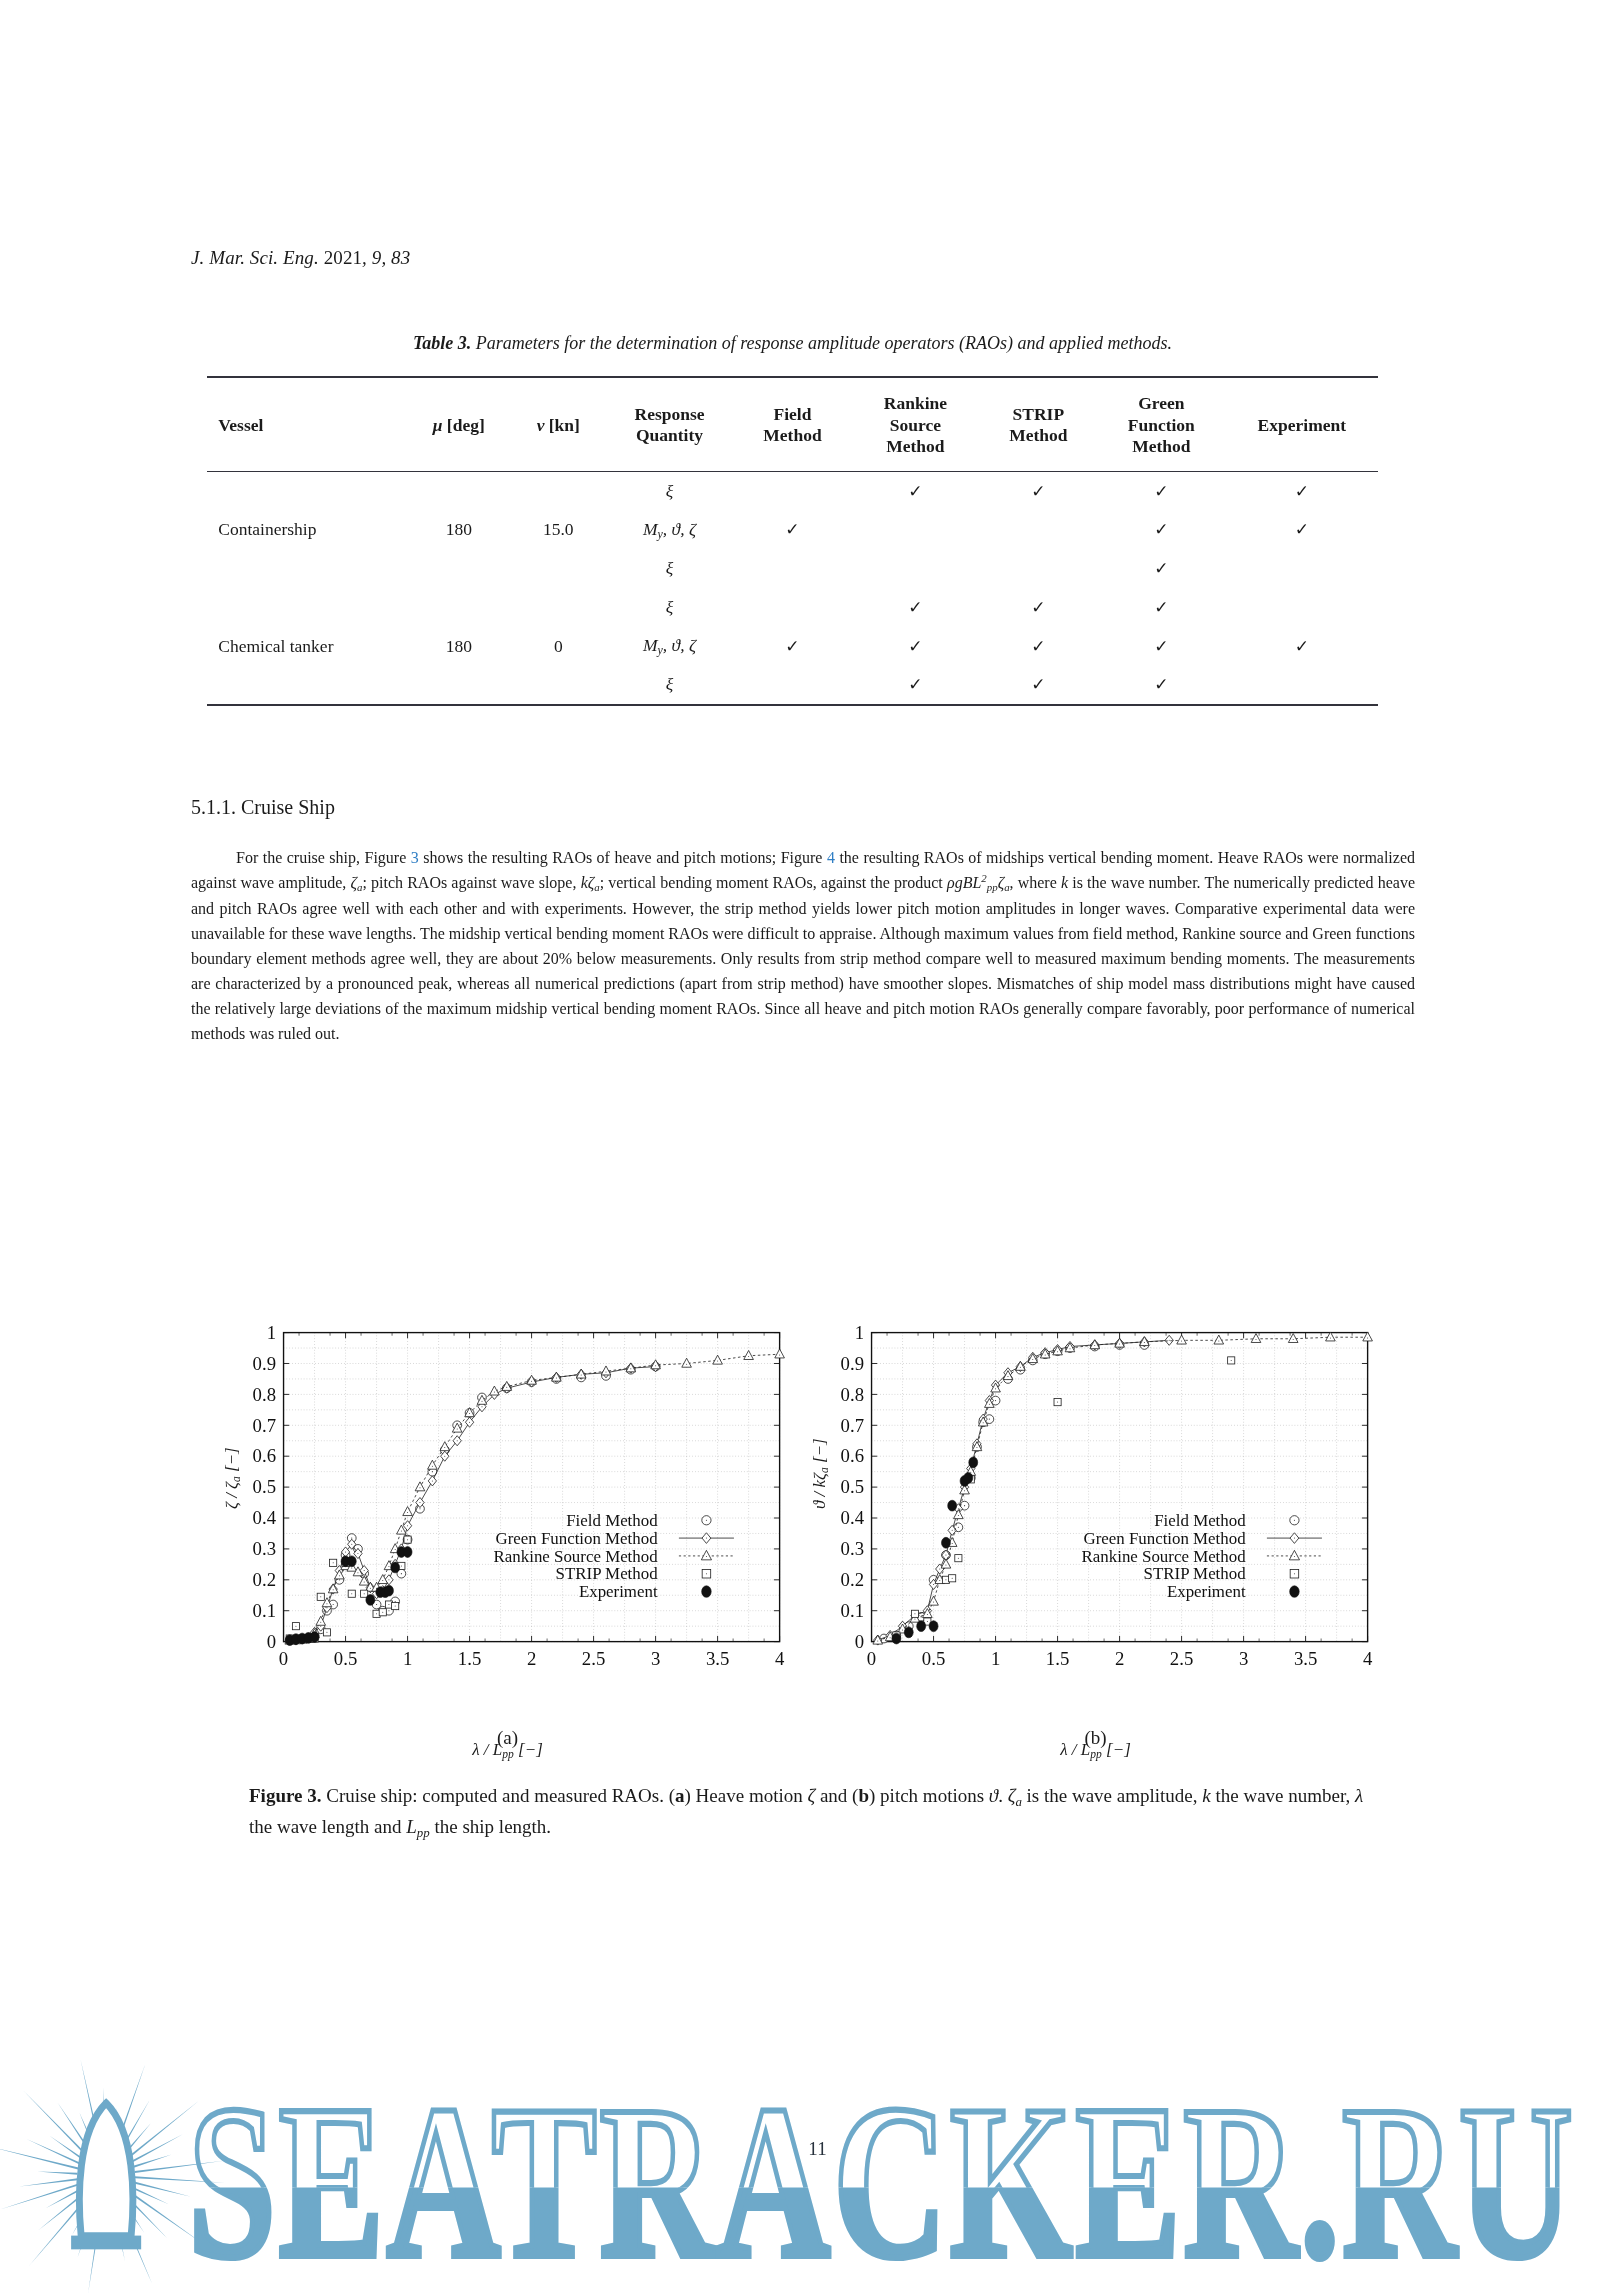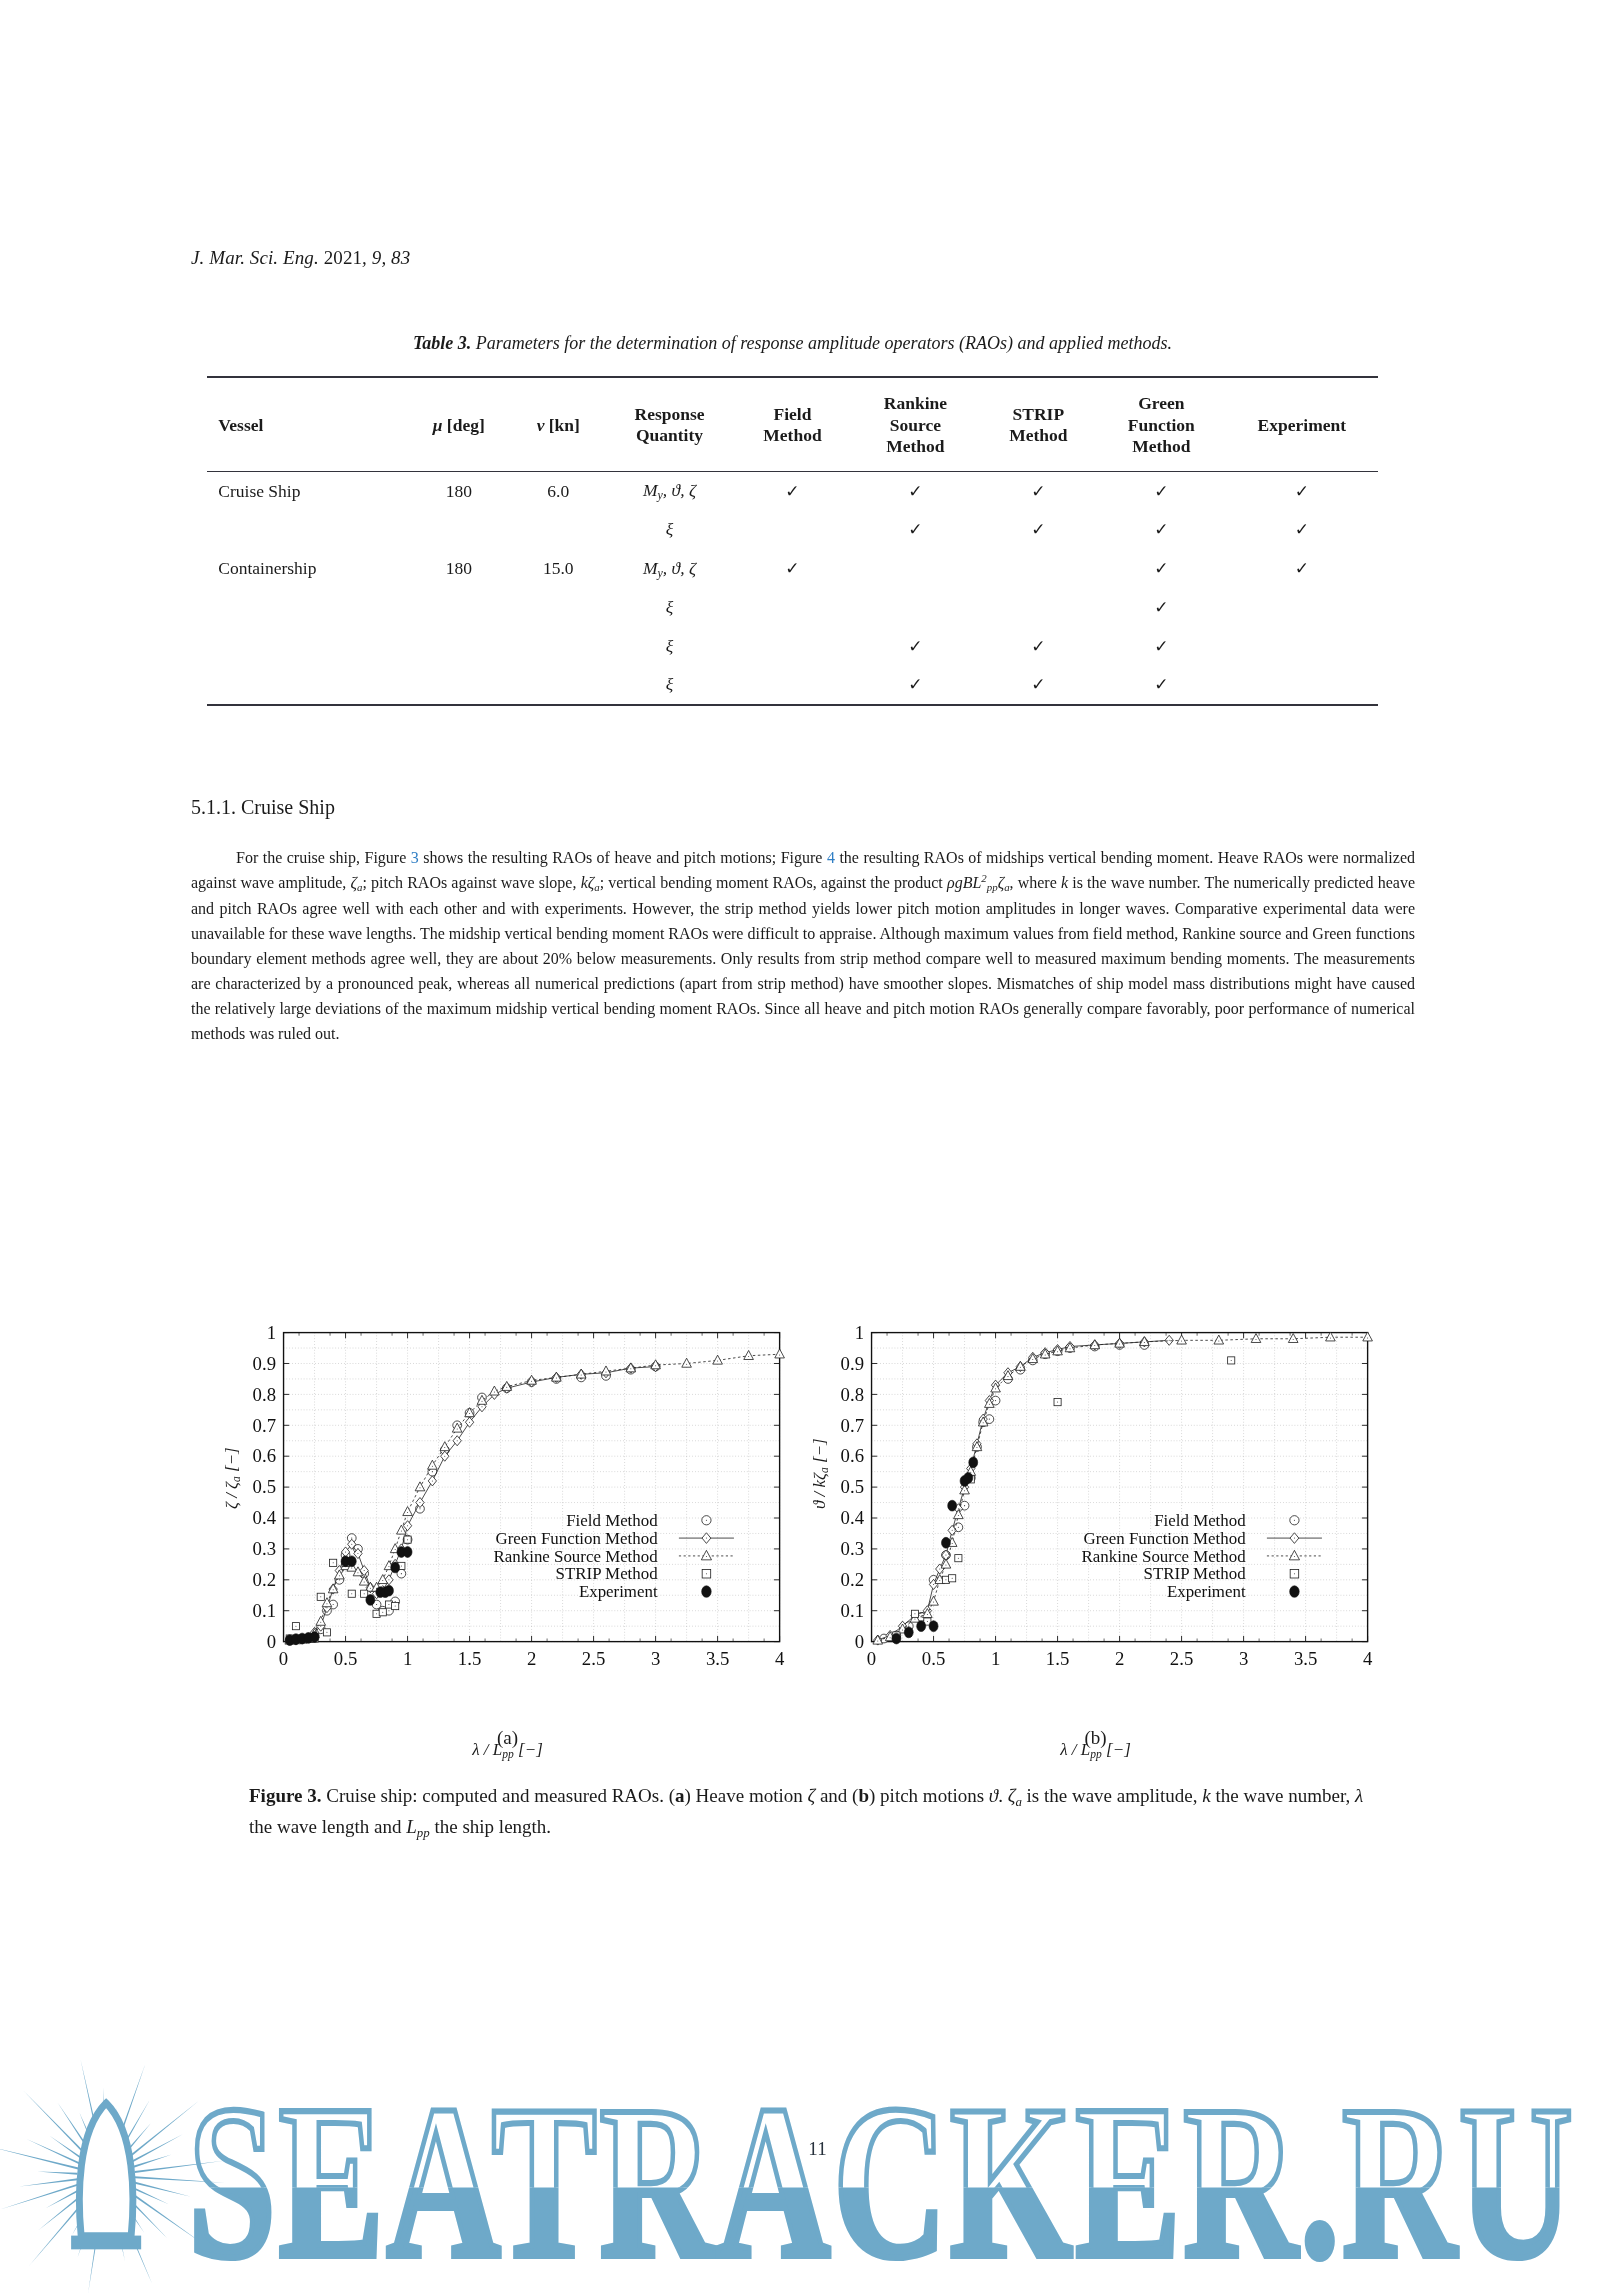--- a/index.html
+++ b/index.html
@@ -231,31 +231,20 @@
           <th style="width:11%">Response<br>Quantity</th>
           <th style="width:10%">Field<br>Method</th>
           <th style="width:11%">Rankine<br>Source<br>Method</th>
           <th style="width:10%">STRIP<br>Method</th>
           <th style="width:11%">Green<br>Function<br>Method</th>
           <th style="width:13%">Experiment</th>
         </tr>
       </thead>
       <tbody id="table-body" class="rule-mid">
           <tr>
-            <td class="left">Cruise Ship</td>
-            <td>180</td>
-            <td>6.0</td>
-            <td><span class="mathit">M<span class="sub">y</span>, ϑ, ζ</span></td>
-            <td><span class="chk">✓</span></td>
-            <td><span class="chk">✓</span></td>
-            <td><span class="chk">✓</span></td>
-            <td><span class="chk">✓</span></td>
-            <td><span class="chk">✓</span></td>
-          </tr>
-          <tr>
             <td class="left"></td>
             <td></td>
             <td></td>
             <td><span class="mathit">ξ</span></td>
             <td></td>
             <td><span class="chk">✓</span></td>
             <td><span class="chk">✓</span></td>
             <td><span class="chk">✓</span></td>
             <td><span class="chk">✓</span></td>
           </tr>
@@ -284,20 +273,31 @@
           <tr>
             <td class="left"></td>
             <td></td>
             <td></td>
             <td><span class="mathit">ξ</span></td>
             <td></td>
             <td><span class="chk">✓</span></td>
             <td><span class="chk">✓</span></td>
             <td><span class="chk">✓</span></td>
             <td></td>
+          </tr>
+          <tr>
+            <td class="left">Chemical tanker</td>
+            <td>180</td>
+            <td>0</td>
+            <td><span class="mathit">M<span class="sub">y</span>, ϑ, ζ</span></td>
+            <td><span class="chk">✓</span></td>
+            <td><span class="chk">✓</span></td>
+            <td><span class="chk">✓</span></td>
+            <td><span class="chk">✓</span></td>
+            <td><span class="chk">✓</span></td>
           </tr>
           <tr>
             <td class="left"></td>
             <td></td>
             <td></td>
             <td><span class="mathit">ξ</span></td>
             <td></td>
             <td><span class="chk">✓</span></td>
             <td><span class="chk">✓</span></td>
             <td><span class="chk">✓</span></td>

